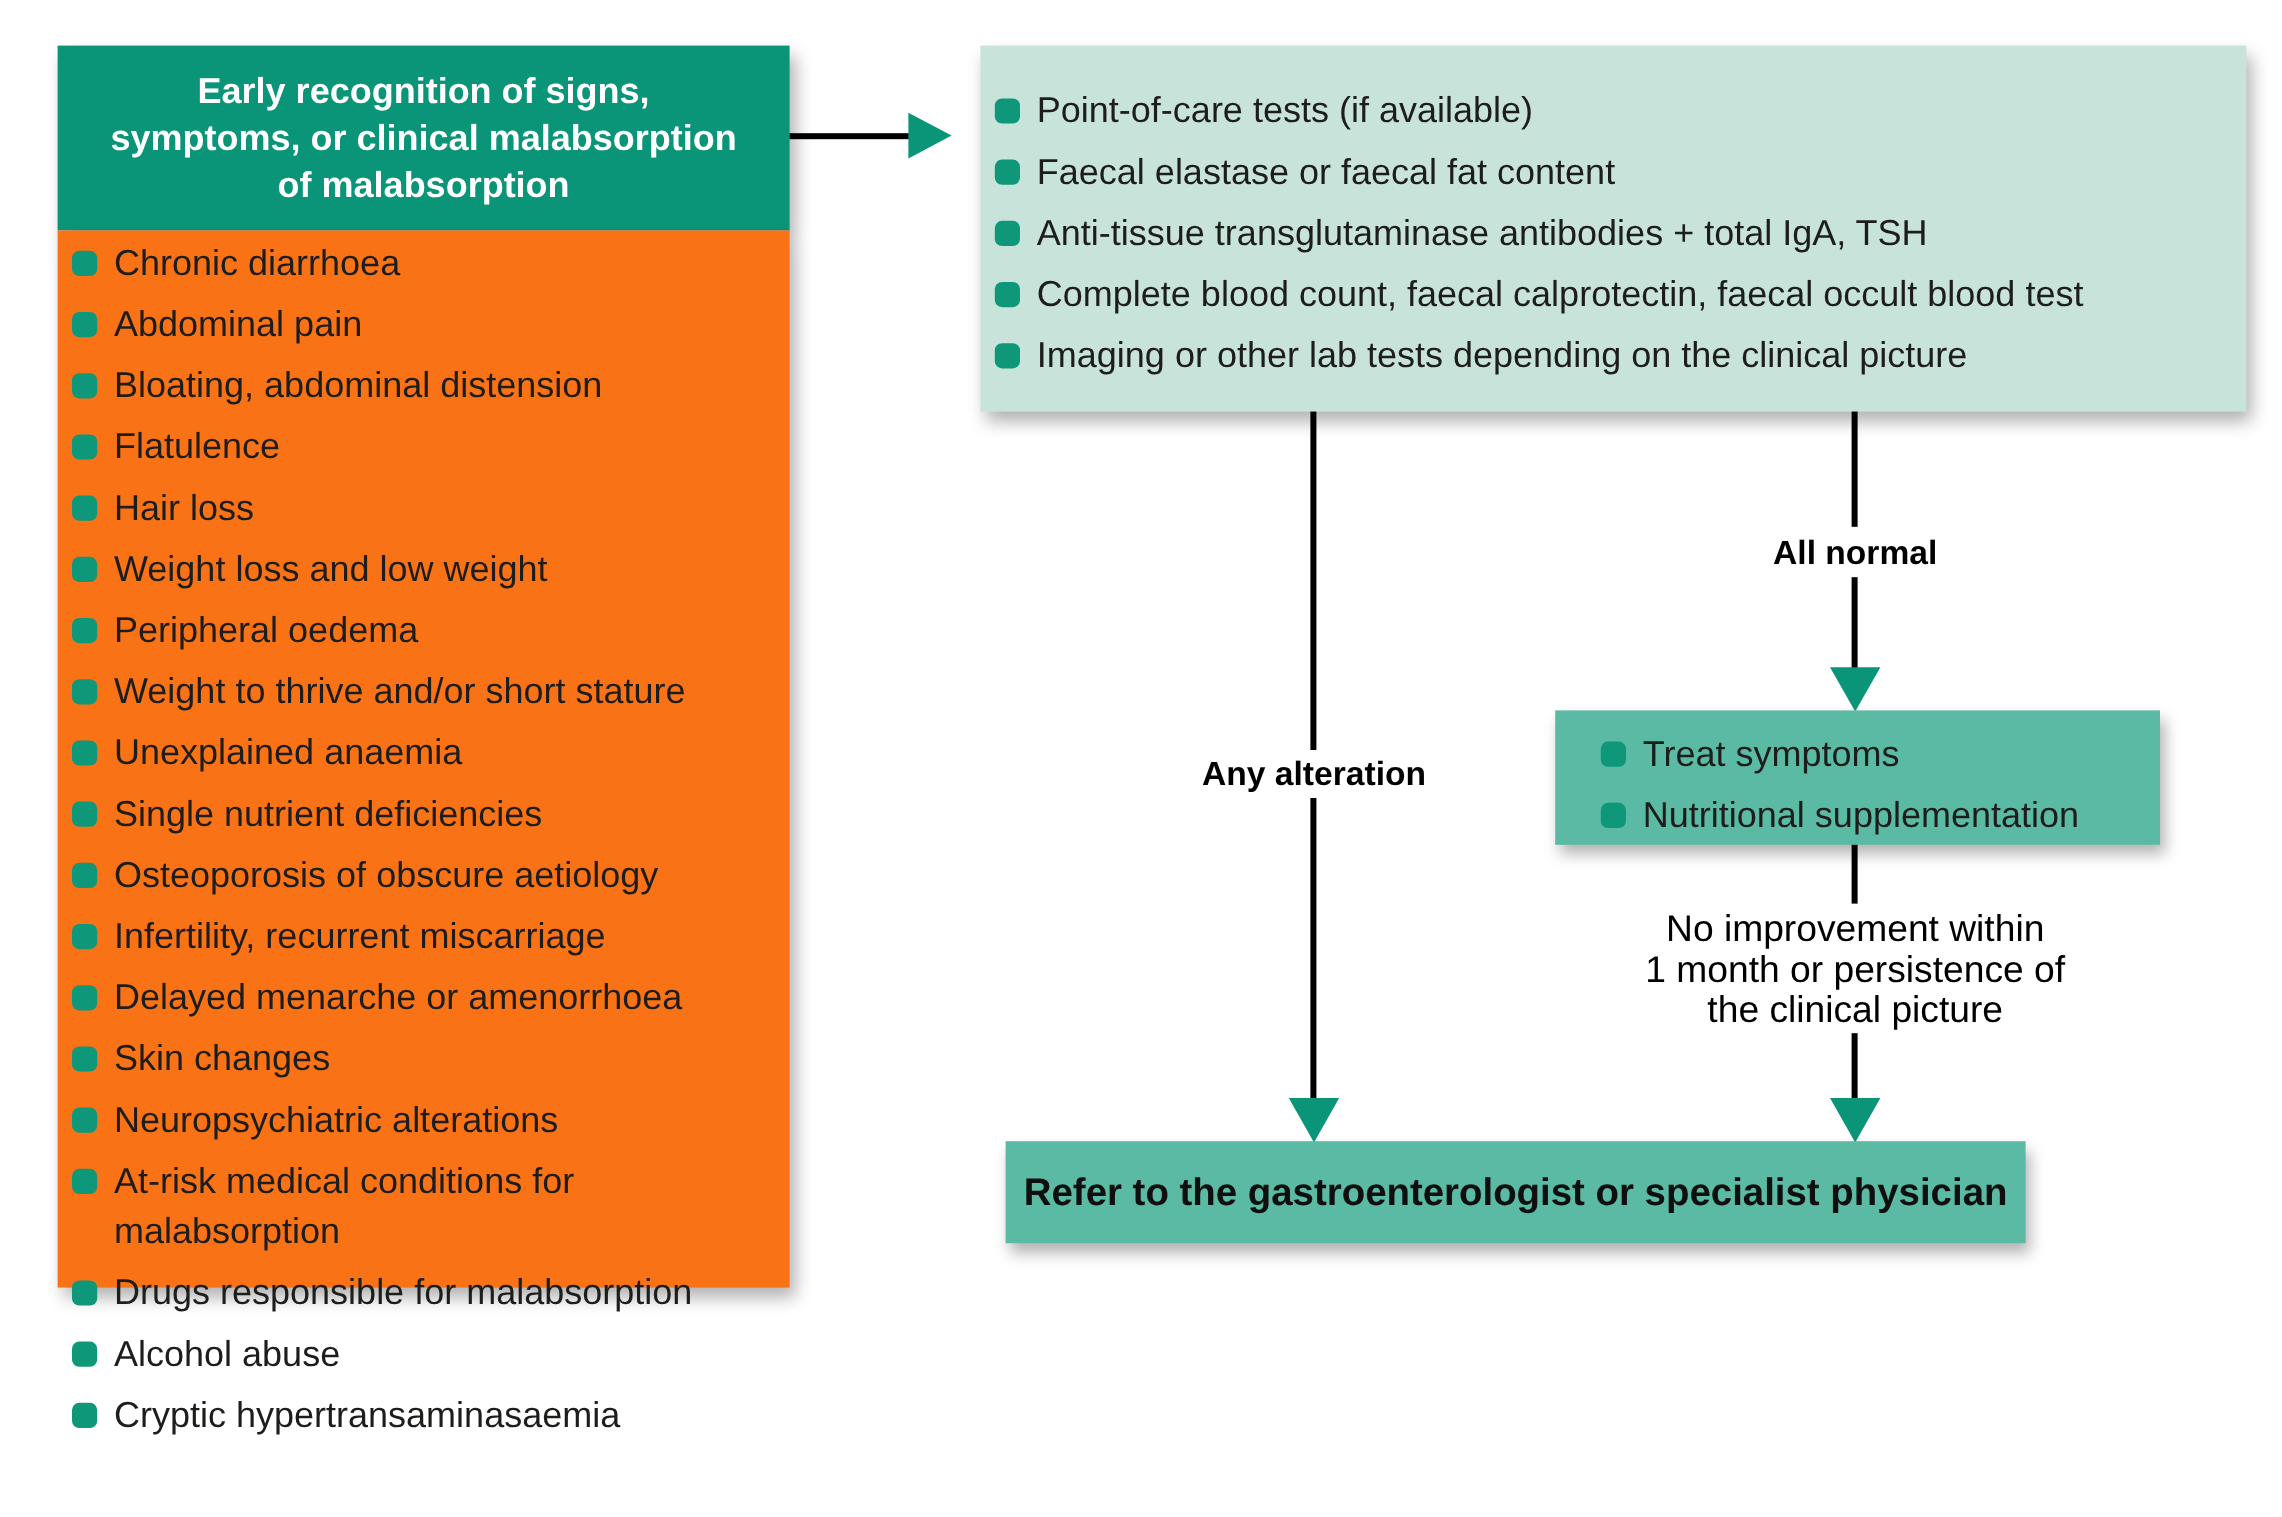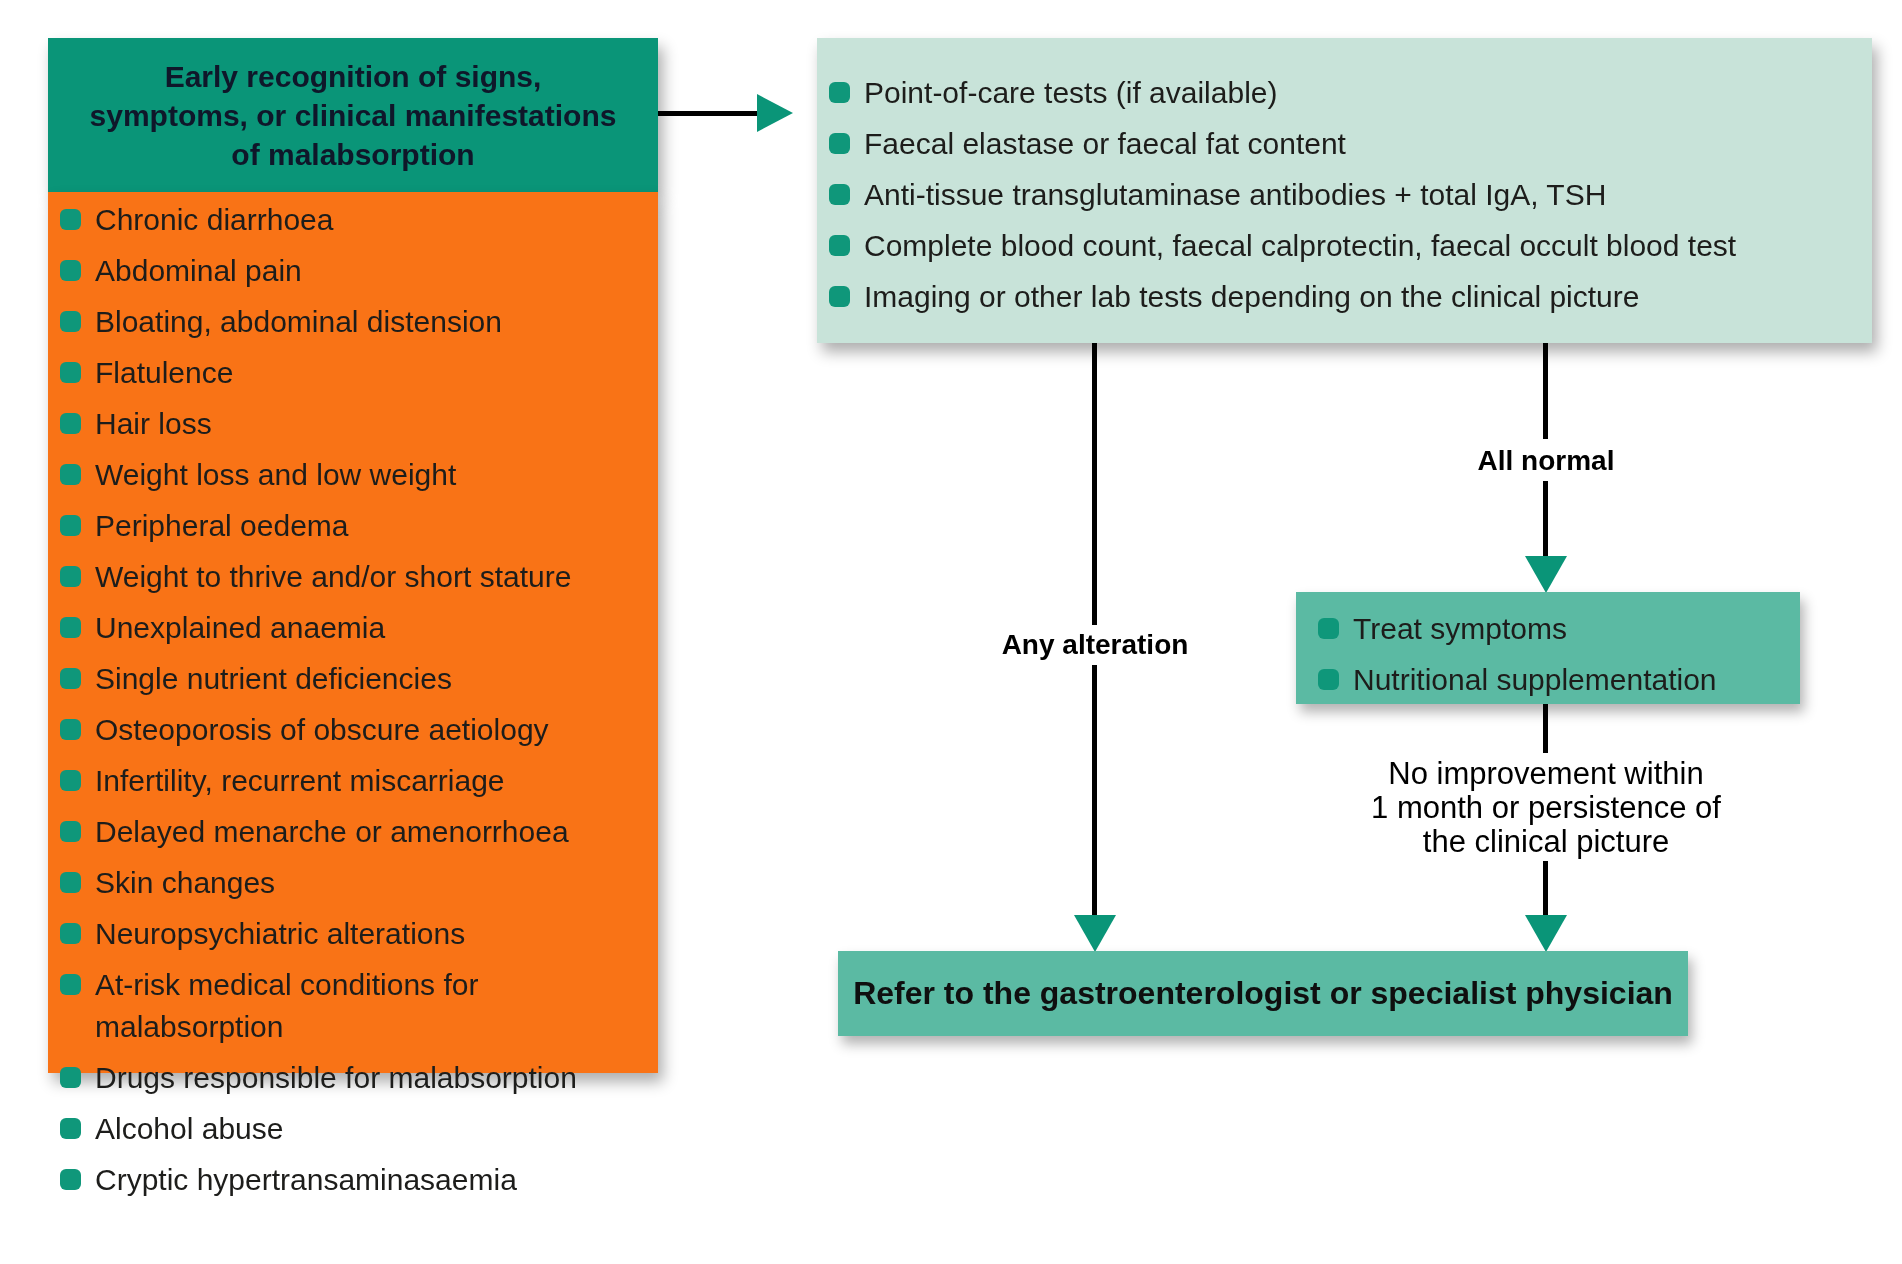--- a/index.html
+++ b/index.html
@@ -11,21 +11,21 @@
   }
   #canvas { position: relative; width: 1902px; height: 1264px; background: #ffffff; overflow: hidden; }
 
   .abs { position: absolute; }
   .shadow-lg { box-shadow: 5px 9px 14px rgba(0,0,0,0.32); }
   .shadow-sm { box-shadow: 4px 8px 12px rgba(0,0,0,0.30); }
 
   
   .left-header {
     left: 48px; top: 38px; width: 610px; height: 154px;
-    background: #0a9578; color: #0f172a;
+    background: #0a9578; color: #ffffff;
     display: flex; flex-direction: column; justify-content: center; align-items: center;
     font-weight: bold; font-size: 30px; line-height: 39px; text-align: center;
   }
   .left-list {
     left: 48px; top: 192px; width: 610px; height: 881px;
     background: #f97316;
     padding: 7px 6px 14px 12px;
   }
   .right-panel {
     left: 817px; top: 38px; width: 1055px; height: 305px;
@@ -56,41 +56,41 @@
 
   .flow-label {
     position: absolute; font-weight: bold; font-size: 28px;
     text-align: center; white-space: nowrap; color: #000000;
   }
   .nowrap { white-space: nowrap; }
 
   .treat-box {
     left: 1296px; top: 592px; width: 504px; height: 112px;
     background: #5bbaa3;
-    padding: 16px 10px 9px 22px;
+    padding: 16px 10px 9px 38px;
   }
   .note-text {
     left: 1346px; top: 757px; width: 400px;
     text-align: center; font-size: 31px; line-height: 34px; color: #000000;
   }
   .refer-box {
     left: 838px; top: 951px; width: 850px; height: 85px;
     background: #5bbaa3;
     display: flex; align-items: center; justify-content: center;
     font-weight: bold; font-size: 32px; text-align: center; color: #0f0f0f;
   }
 </style>
 </head>
 <body>
 
 <div id="canvas">
 
   <div class="abs left-header shadow-lg">
     <div class="nowrap">Early recognition of signs,</div>
-    <div class="nowrap">symptoms, or clinical manifestations</div>
+    <div class="nowrap">symptoms, or clinical malabsorption</div>
     <div class="nowrap">of malabsorption</div>
   </div>
 
   <div class="abs left-list shadow-lg">
 
       <div class="item">
         <span class="bullet"></span>
         <span>Chronic diarrhoea</span>
       </div>
 

